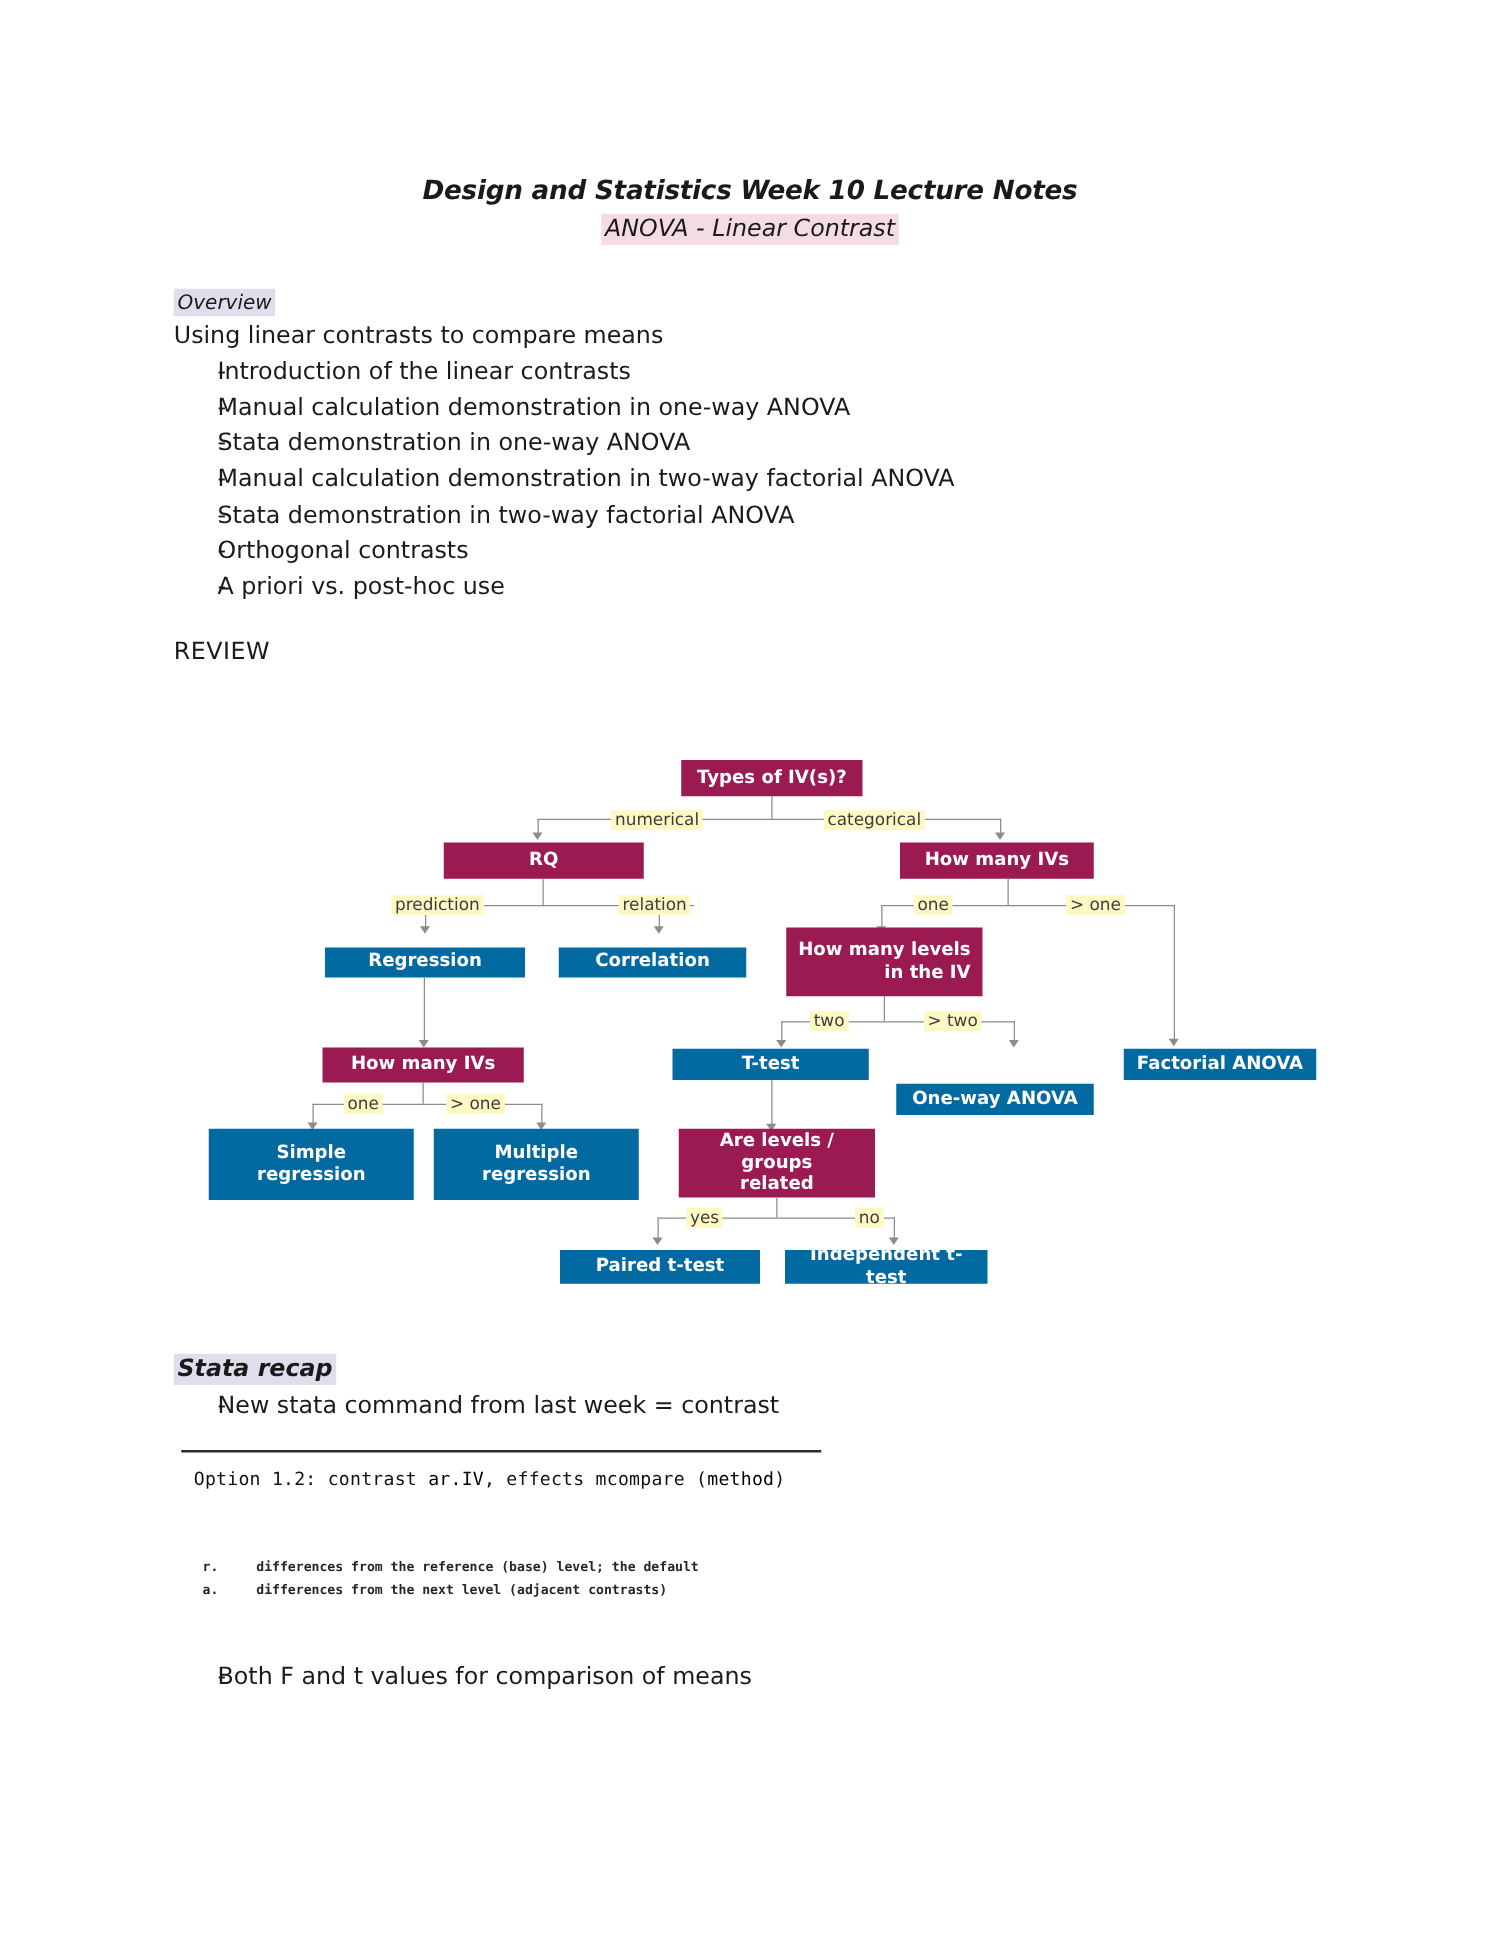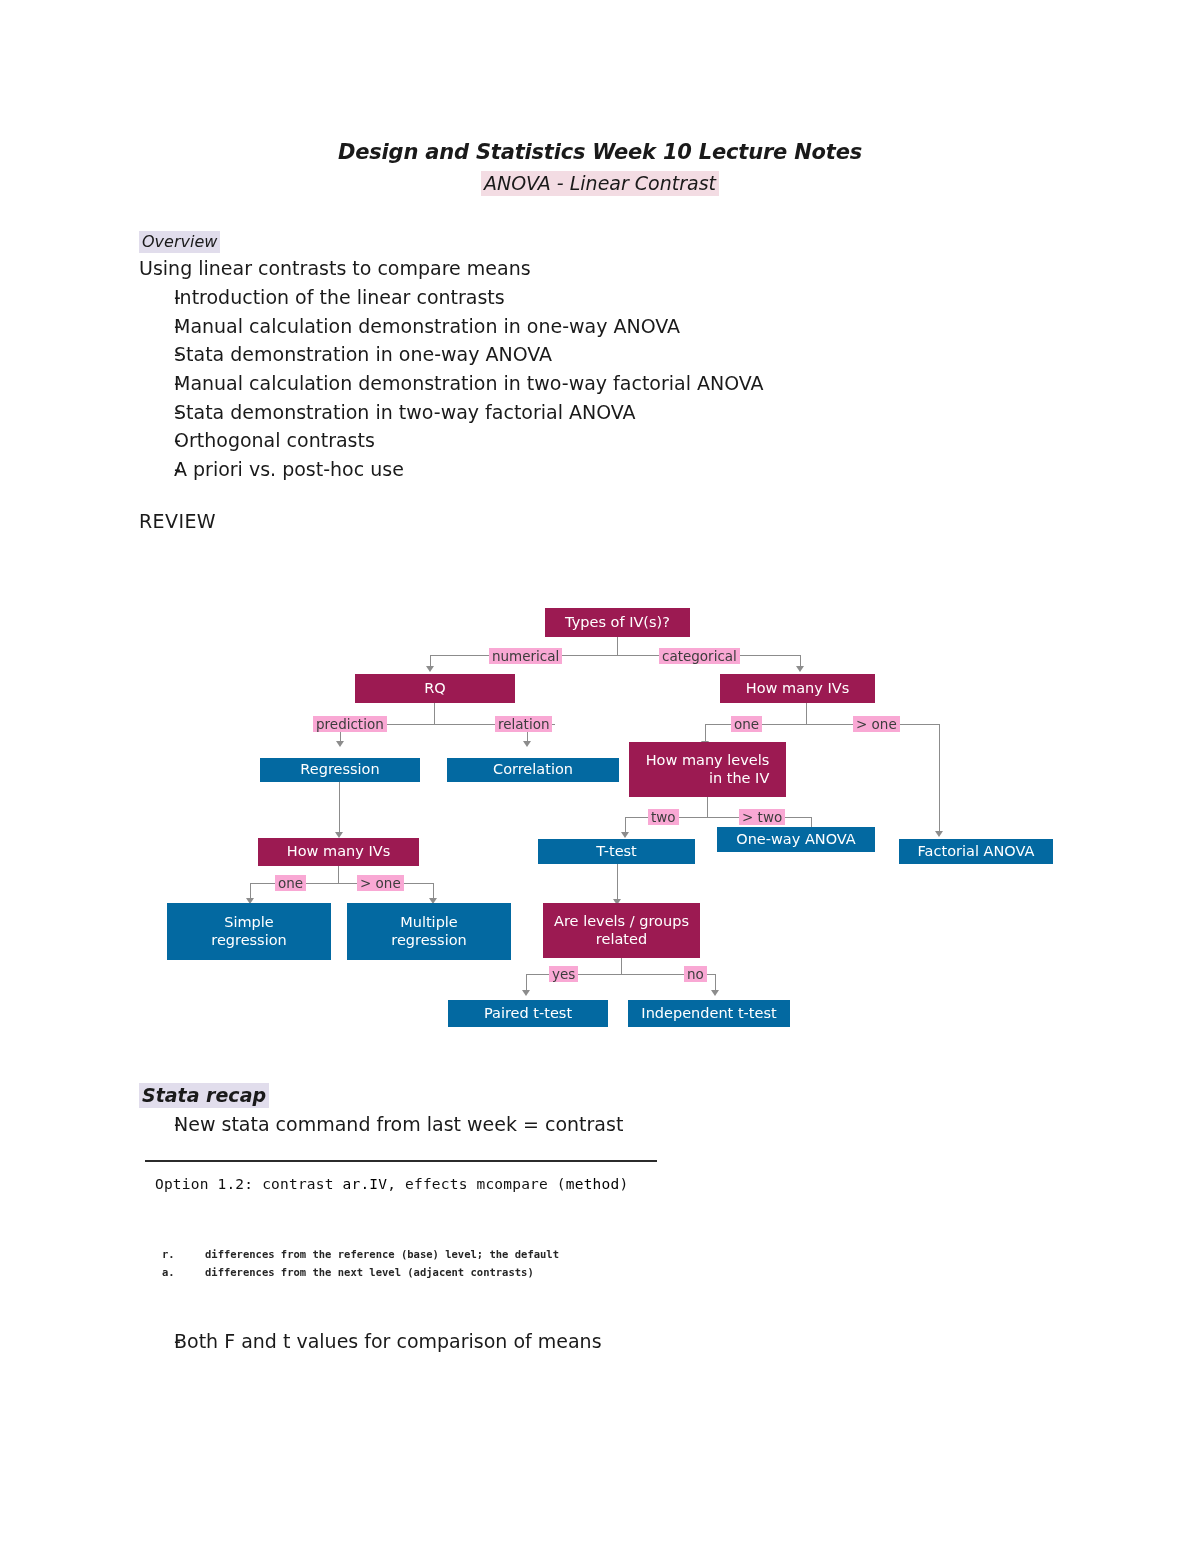--- a/index.html
+++ b/index.html
@@ -100,34 +100,34 @@
   }
   .flow-box {
     position: absolute;
     display: flex;
     align-items: center;
     justify-content: center;
     text-align: center;
     color: #ffffff;
     font-family: "DejaVu Sans", "Liberation Sans", sans-serif;
     font-size: 14.5px;
-    font-weight: normal;
+    font-weight: bold;
     line-height: 1.18;
     padding: 2px 4px;
     pointer-events: auto;
   }
   .box-magenta { background: #9c1a52; }
   .box-teal    { background: #0369a1; }
 
   .flow-label {
     position: absolute;
     font-size: 13.5px;
     font-weight: normal;
     color: #3c3c3c;
-    background: #f9a8d4;
+    background: #fef9c3;
     padding: 0 3px;
     white-space: nowrap;
     pointer-events: auto;
   }
 
   
   .ln-h, .ln-v {
     position: absolute;
     background: #8c8c8c;
   }
@@ -292,21 +292,21 @@
     <div class="ln-v" style="left:939px; top:724px; height:109px;"></div>
     <div class="arw" style="left:935px; top:831px;"></div>
 
     <div class="flow-label" style="left:731px; top:716px;">one</div>
     <div class="flow-label" style="left:853px; top:716px;">&gt; one</div>
 
     <div class="flow-box box-teal" style="left:260px; top:758px; width:160px; height:24px;">
       <span>Regression</span>
     </div>
 
-    <div class="flow-box box-teal" style="left:447px; top:758px; width:172px; height:24px;">
+    <div class="flow-box box-teal" style="left:447px; top:758px; width:150px; height:24px;">
       <span>Correlation</span>
     </div>
 
     <div class="flow-box box-magenta" style="left:629px; top:742px; width:157px; height:55px; white-space:pre-line;text-align:right;">
       <span>How many levels
 in the IV</span>
     </div>
 
     <div class="ln-v" style="left:339px; top:782px; height:52px;"></div>
     <div class="arw" style="left:335px; top:832px;"></div>
@@ -322,21 +322,21 @@
     <div class="flow-label" style="left:739px; top:809px;">&gt; two</div>
 
     <div class="flow-box box-magenta" style="left:258px; top:838px; width:161px; height:28px;">
       <span>How many IVs</span>
     </div>
 
     <div class="flow-box box-teal" style="left:538px; top:839px; width:157px; height:25px;">
       <span>T-test</span>
     </div>
 
-    <div class="flow-box box-teal" style="left:717px; top:827px; width:158px; height:25px;">
+    <div class="flow-box box-teal" style="left:717px; top:867px; width:158px; height:25px;">
       <span>One-way ANOVA</span>
     </div>
 
     <div class="flow-box box-teal" style="left:899px; top:839px; width:154px; height:25px;">
       <span>Factorial ANOVA</span>
     </div>
 
     <div class="ln-v" style="left:338px; top:866px; height:17px;"></div>
     <div class="ln-h" style="left:250px; top:883px; width:184px;"></div>
     <div class="ln-v" style="left:250px; top:883px; height:17px;"></div>

